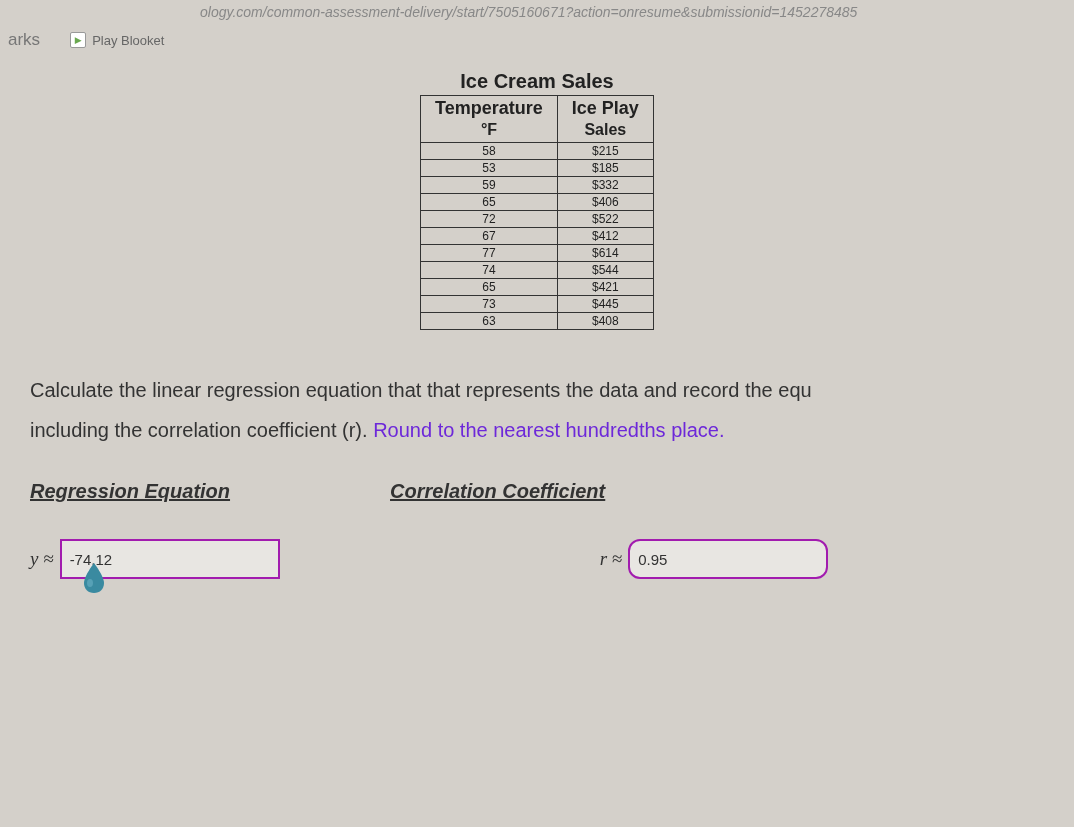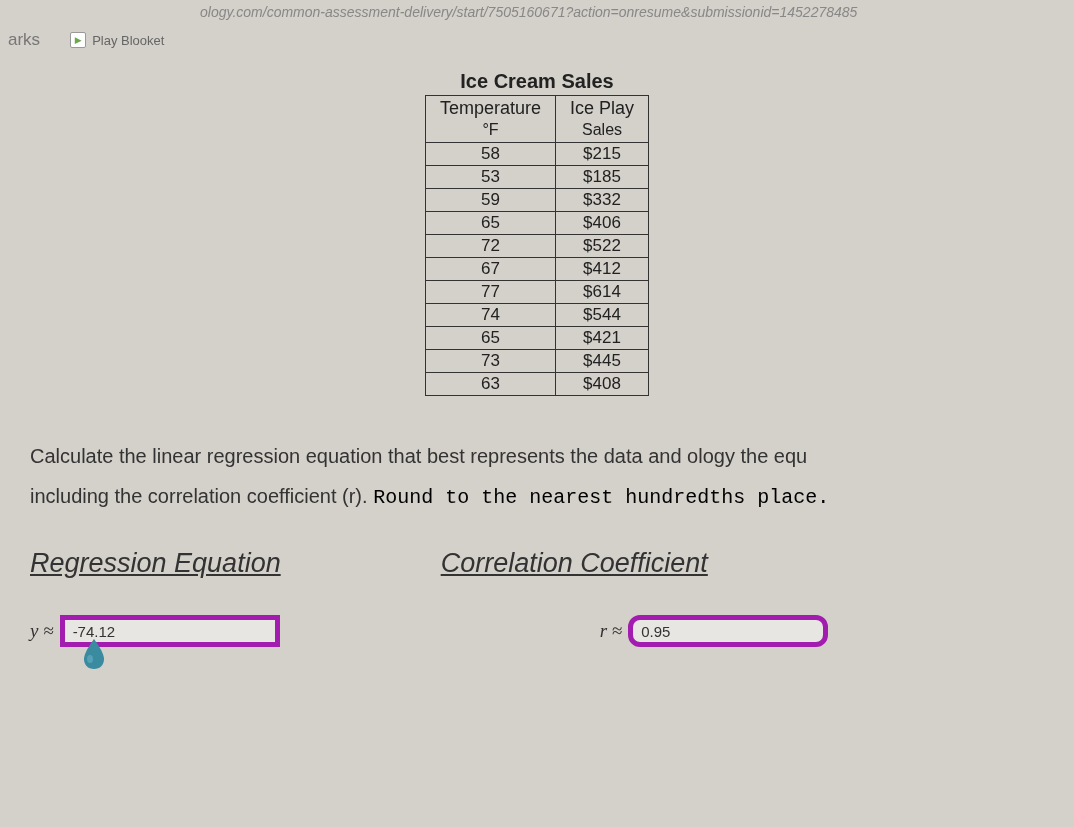--- a/index.html
+++ b/index.html
@@ -62,52 +62,51 @@
       font-weight: bold;
       font-size: 20px;
       text-align: center;
       padding-bottom: 2px;
       color: #222;
     }
     .data-table th {
       border: 1px solid #333;
       padding: 2px 14px;
       font-size: 18px;
-      font-weight: normal;
+      font-weight: bold;
       background: #d4d0ca;
       color: #222;
     }
     .data-table th .subhead {
       font-size: 16px;
     }
     .data-table td {
       border: 1px solid #333;
       padding: 1px 14px;
-      font-size: 17px;
+      font-size: 12px;
       text-align: center;
       color: #222;
     }
     .instructions {
       font-size: 20px;
       color: #333;
       line-height: 2.0;
       padding: 10px 10px 10px 20px;
     }
     .instructions .red {
-      color: #000000;
-      font-family: Liberation Mono, monospace;
+      color: #6d28d9;
     }
     .answers-row {
       display: flex;
       padding: 20px 0 0 20px;
       gap: 160px;
     }
     .section-heading {
-      font-size: 27px;
-      font-weight: normal;
+      font-size: 20px;
+      font-weight: bold;
       font-style: italic;
       text-decoration: underline;
       color: #333;
     }
     .input-row {
       display: flex;
       padding: 36px 0 0 20px;
       gap: 320px;
       align-items: center;
     }
@@ -118,26 +117,26 @@
       font-size: 17px;
       color: #333;
       position: relative;
     }
     .math-var {
       font-style: italic;
       font-family: 'Times New Roman', serif;
       font-size: 19px;
     }
     .answer-input {
-      border: 5px solid #a21caf;
+      border: 2px solid #a21caf;
       background: #e8e6e2;
       padding: 4px 8px;
       font-size: 15px;
       width: 220px;
-      height: 32px;
+      height: 40px;
       color: #333;
     }
     .answer-input.small {
       width: 200px;
       border-radius: 12px;
     }
     .water-drop {
       position: absolute;
       left: 50px;
       top: 22px;
@@ -222,21 +221,21 @@
           </tr>
         <tr>
             <td>63</td>
             <td>$408</td>
           </tr>
       </tbody>
     </table>
   </div>
 
   <div class="instructions">
-    <span>Calculate the linear regression equation that best represents the data and ology the equ</span><br>
+    <span>Calculate the linear regression equation that that represents the data and record the equ</span><br>
     <span>including the correlation coefficient (r). </span><span class="red">Round to the nearest hundredths place.</span>
   </div>
 
   <div class="answers-row">
     <div class="section-heading">Regression Equation</div>
     <div class="section-heading">Correlation Coefficient</div>
   </div>
 
   <div class="input-row">
     <div class="input-group">

